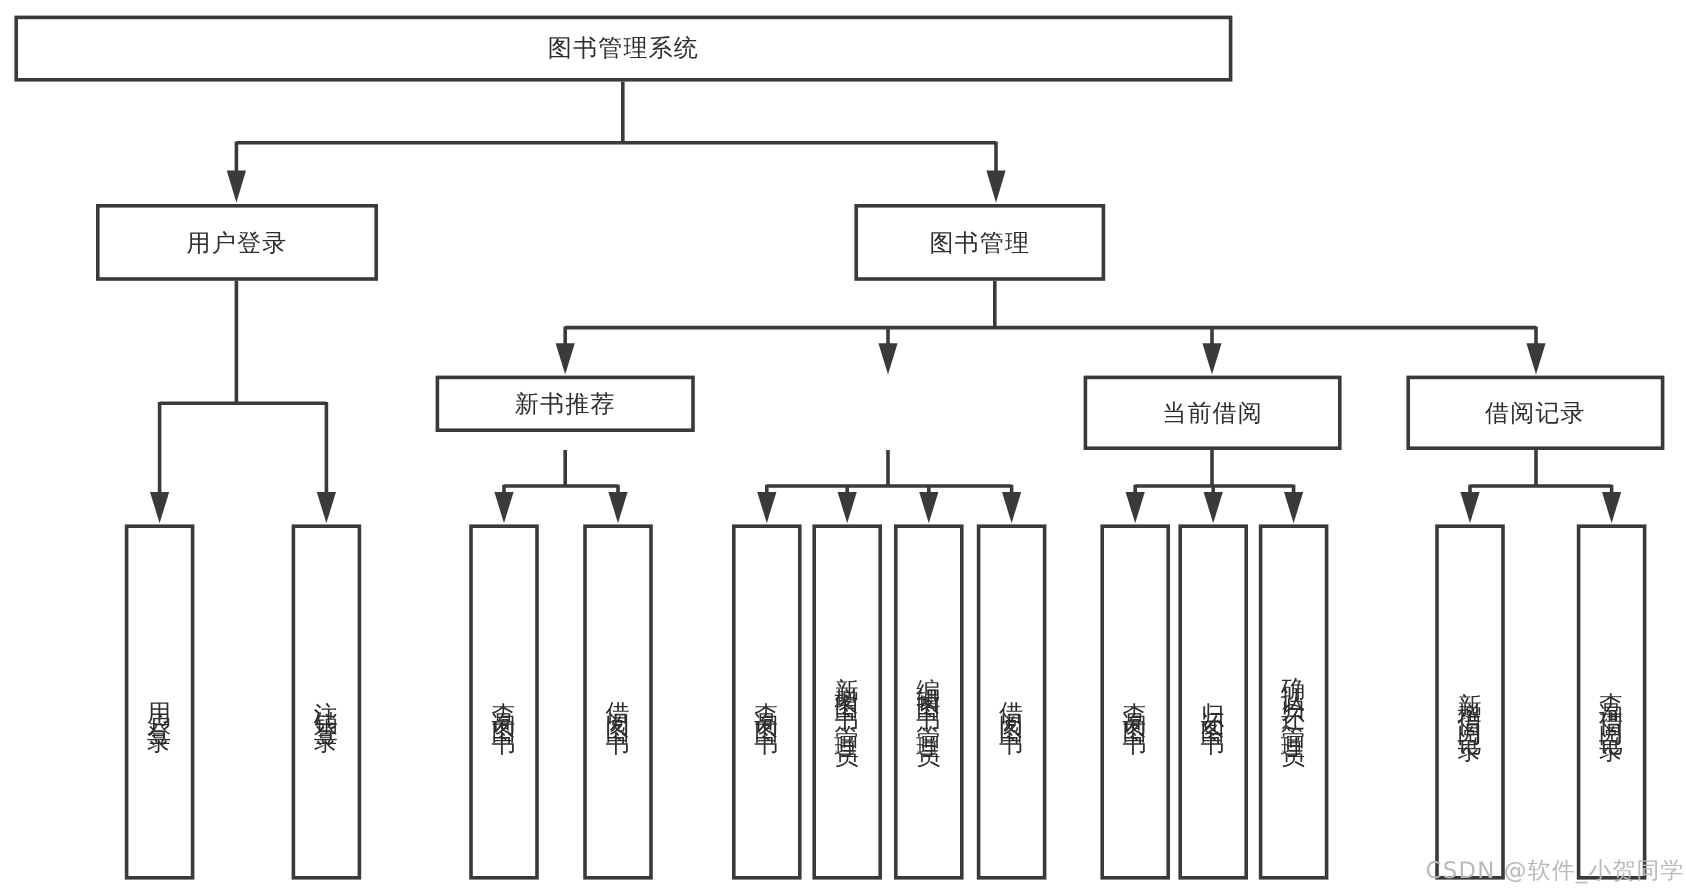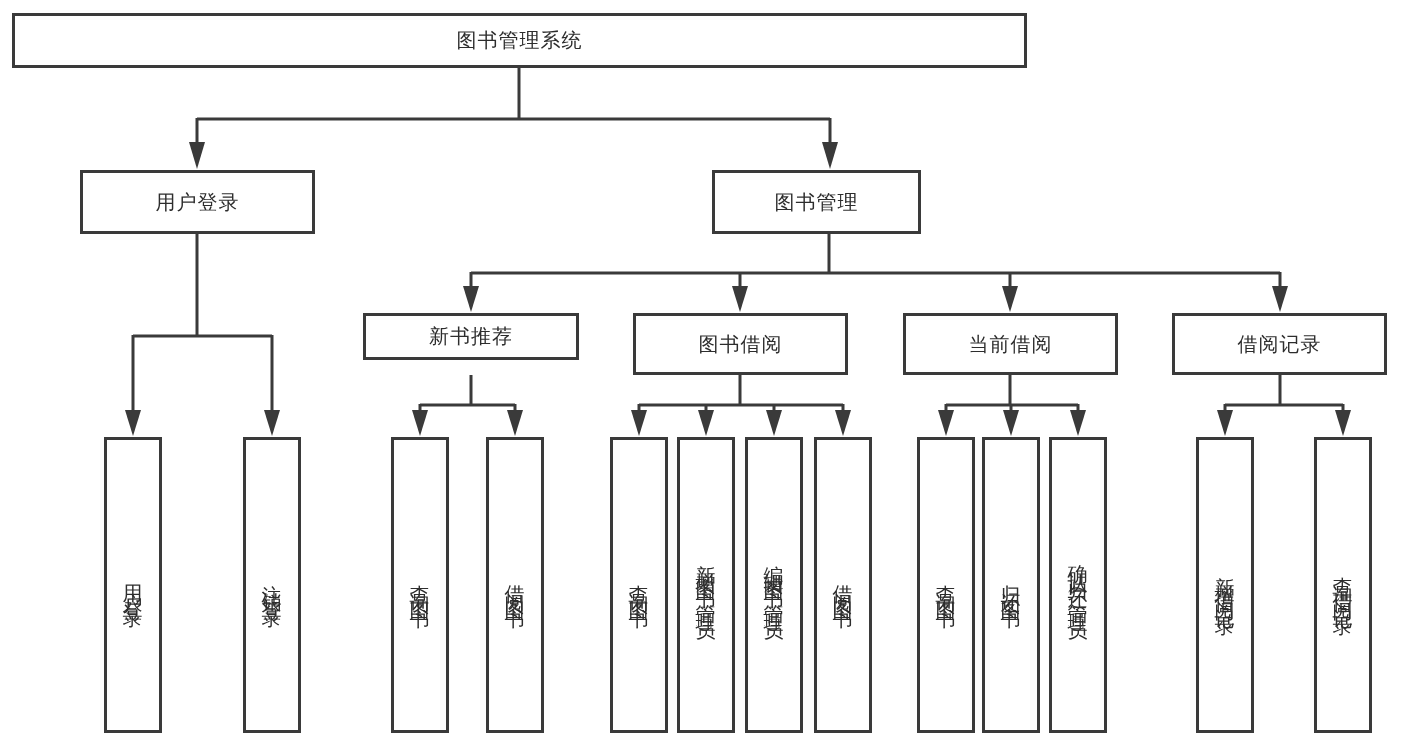--- a/index.html
+++ b/index.html
@@ -114,21 +114,20 @@
       <polygon points="1343,436 1335,410 1351,410"></polygon>
     </g>
   </svg>
 
   <div class="box h" style="left:12px; top:13px; width:1015px; height:55px;">图书管理系统</div>
 
   <div class="box h" style="left:80px; top:170px; width:235px;">用户登录</div>
   <div class="box h" style="left:712px; top:170px; width:209px;">图书管理</div>
 
   <div class="box h" style="left:363px; top:313px; width:216px; height:47px;">新书推荐</div>
-  <div class="box h" style="left:633px; top:313px; width:215px; height:62px;">图书借阅</div>
   <div class="box h" style="left:903px; top:313px; width:215px; height:62px;">当前借阅</div>
   <div class="box h" style="left:1172px; top:313px; width:215px; height:62px;">借阅记录</div>
 
   <div class="box v" style="left:104px;">用户登录</div>
   <div class="box v" style="left:243px;">注销登录</div>
 
   <div class="box v" style="left:391px;">查询图书</div>
   <div class="box v" style="left:486px;">借阅图书</div>
 
   <div class="box v" style="left:610px;">查询图书</div>
@@ -136,14 +135,15 @@
   <div class="box v" style="left:745px;">编辑图书（管理员）</div>
   <div class="box v" style="left:814px;">借阅图书</div>
 
   <div class="box v" style="left:917px;">查询图书</div>
   <div class="box v" style="left:982px;">归还图书</div>
   <div class="box v" style="left:1049px;">确认归还（管理员）</div>
 
   <div class="box v" style="left:1196px;">新增借阅记录</div>
   <div class="box v" style="left:1314px;">查询借阅记录</div>
 
+  <div id="watermark">CSDN @软件_小贺同学</div>
 
 </div>
 
 </body></html>

